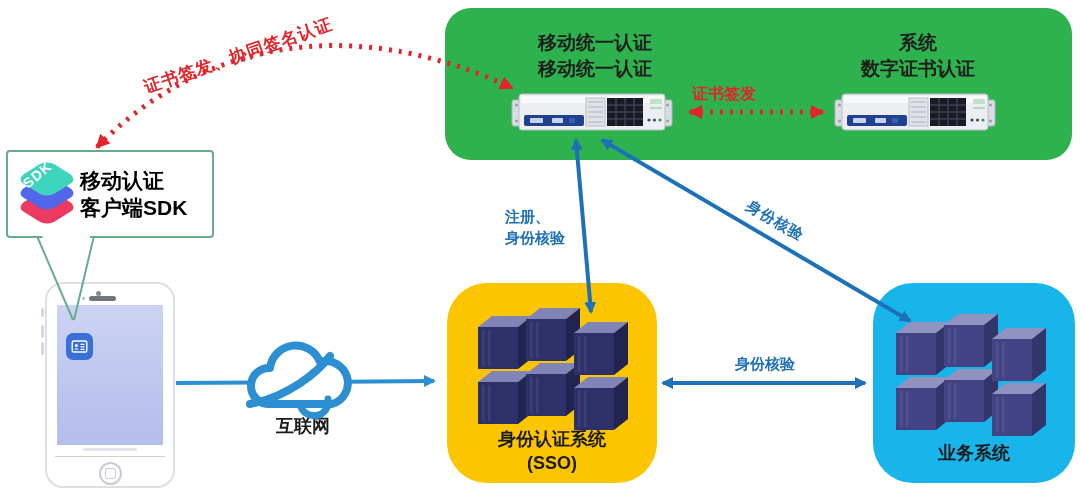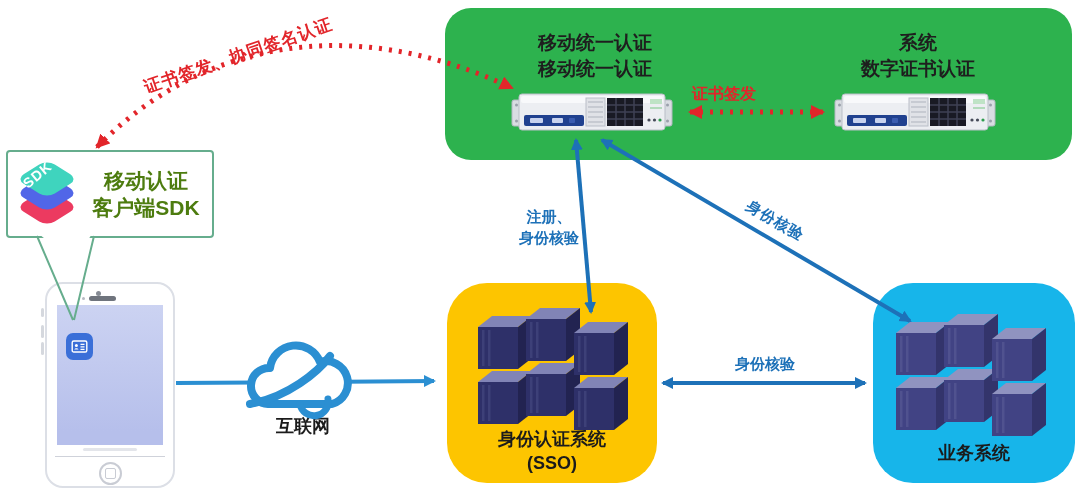--- a/index.html
+++ b/index.html
@@ -8,21 +8,21 @@
   .panel{position:absolute;}
   .panel.green{left:445px;top:8px;width:627px;height:152px;background:#2db24e;border-radius:26px;}
   .panel.yellow{left:447px;top:283px;width:210px;height:200px;background:#fdc500;border-radius:40px;}
   .panel.cyan{left:873px;top:283px;width:202px;height:200px;background:#17b5ea;border-radius:40px;}
   .zone-label{position:absolute;text-align:center;color:#1e1e1e;font-weight:bold;font-size:19px;line-height:1.35;}
   .node-label{position:absolute;text-align:center;color:#1b1b1b;font-weight:bold;font-size:18px;line-height:1.35;}
   .red-label{position:absolute;color:#e2252a;font-weight:bold;font-size:16px;white-space:nowrap;}
   .blue-label{position:absolute;color:#1d71b8;font-weight:bold;font-size:15px;line-height:1.4;white-space:nowrap;}
   .bubble{position:absolute;left:6px;top:150px;width:204px;height:84px;background:#fff;
           border:2px solid #66ad8d;border-radius:4px;display:flex;align-items:center;}
-  .bubble-text{color:#4d7c0f;font-weight:bold;font-size:21px;line-height:1.3;text-align:center;flex:1;}
+  .bubble-text{color:#000000;font-weight:bold;font-size:21px;line-height:1.3;flex:1;}
   .phone{position:absolute;left:45px;top:282px;width:130px;height:206px;background:#fff;
          border:2px solid #dcdfe6;border-radius:18px;box-sizing:border-box;}
   .cam-dot{position:absolute;left:49px;top:7px;width:5px;height:5px;border-radius:50%;background:#868b94;}
   .cam-dot2{position:absolute;left:35px;top:13px;width:3px;height:3px;border-radius:50%;background:#b6bac2;}
   .speaker{position:absolute;left:42px;top:12px;width:27px;height:5px;border-radius:3px;background:#6f747d;}
   .screen{position:absolute;left:10px;top:21px;width:106px;height:140px;
           background:linear-gradient(180deg,#ccd3f2 0%,#b6bfeb 90%);}
   .app-icon{position:absolute;left:9px;top:28px;width:27px;height:27px;border-radius:7px;background:#3a6fd8;
             display:flex;align-items:center;justify-content:center;}
   .unlock-hint{position:absolute;left:36px;top:164px;width:54px;height:3px;background:#e3e5ea;border-radius:2px;}
@@ -54,21 +54,21 @@
     <div>身份认证系统</div>
     <div>(SSO)</div>
   </div>
   <div class="node-label" style="left:887px;top:441px;width:174px;">
     <div>业务系统</div>
   </div>
   <div class="node-label" style="left:261px;top:414px;width:84px;">互联网</div>
 
   <div class="red-label" style="left:692px;top:84px;width:131px;text-align:left;">证书签发</div>
   <div class="red-label" style="left:141px;top:77px;font-size:17px;letter-spacing:1px;transform:rotate(-19deg);transform-origin:0 0;">证书签发、协同签名认证</div>
-  <div class="blue-label" style="left:505px;top:206px;width:88px;text-align:center;">
+  <div class="blue-label" style="left:505px;top:206px;width:88px;text-align:left;">
     <div>注册、</div>
     <div>身份核验</div>
   </div>
   <div class="blue-label" style="left:753px;top:195px;transform:rotate(30deg);transform-origin:0 0;letter-spacing:1px;">身份核验</div>
   <div class="blue-label" style="left:715px;top:353px;width:100px;text-align:center;">身份核验</div>
 
   <div class="bubble">
     <svg width="66" height="78" viewBox="0 0 66 78" style="margin-left:6px;">
       <g transform="translate(33,52)">
         <g transform="scale(1,0.62)">

